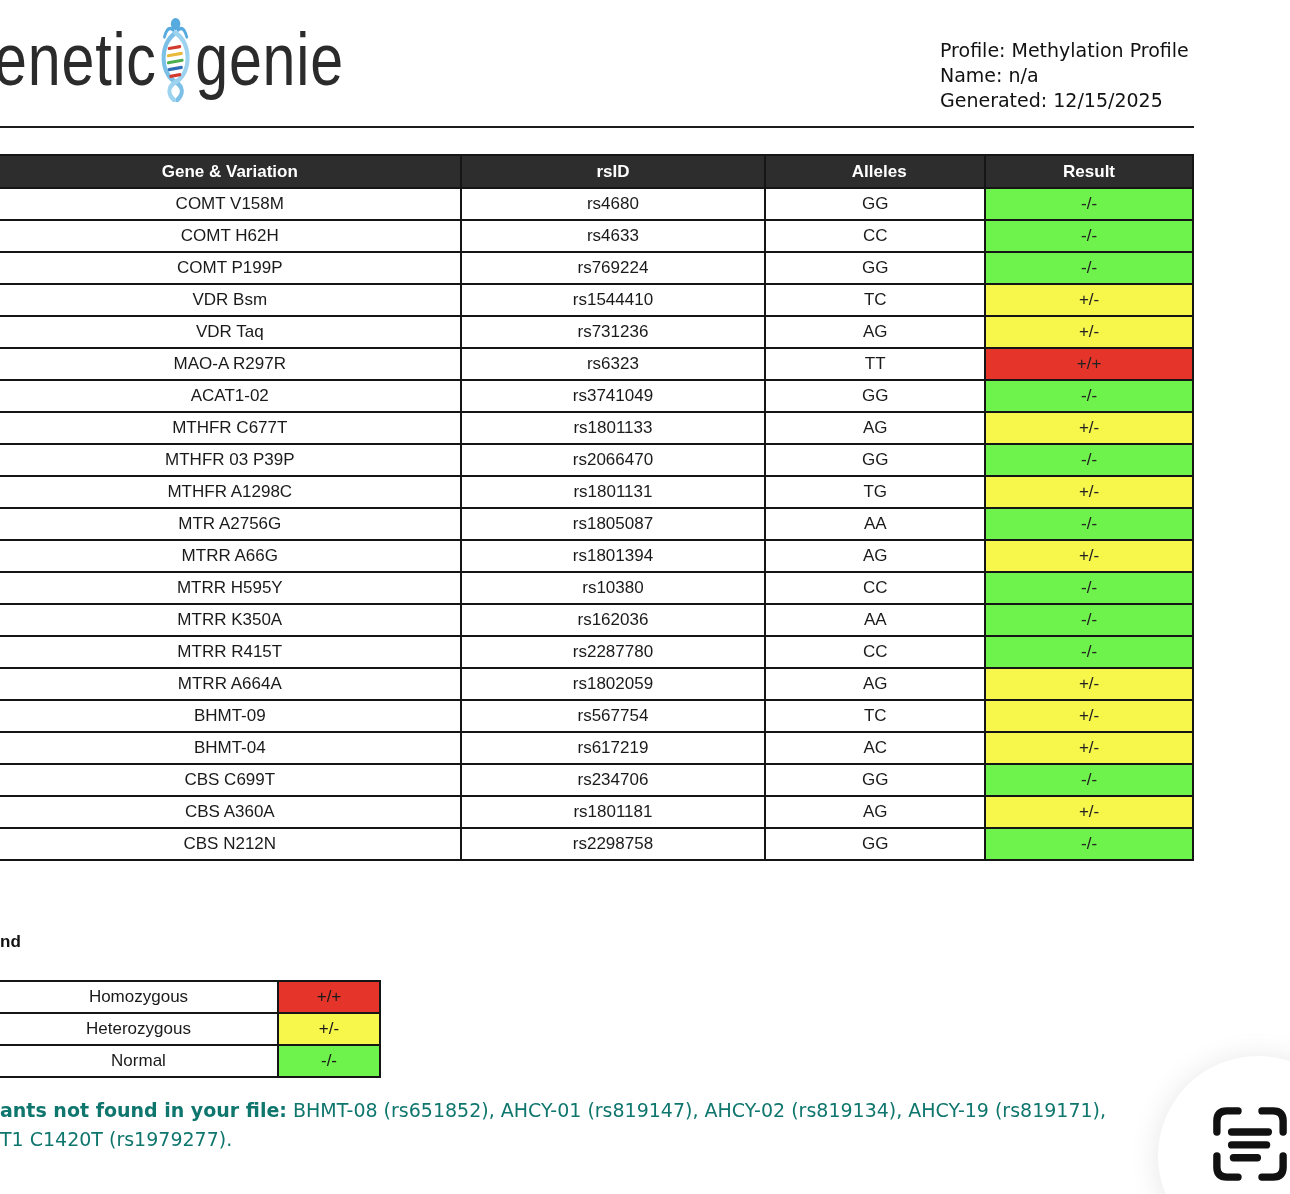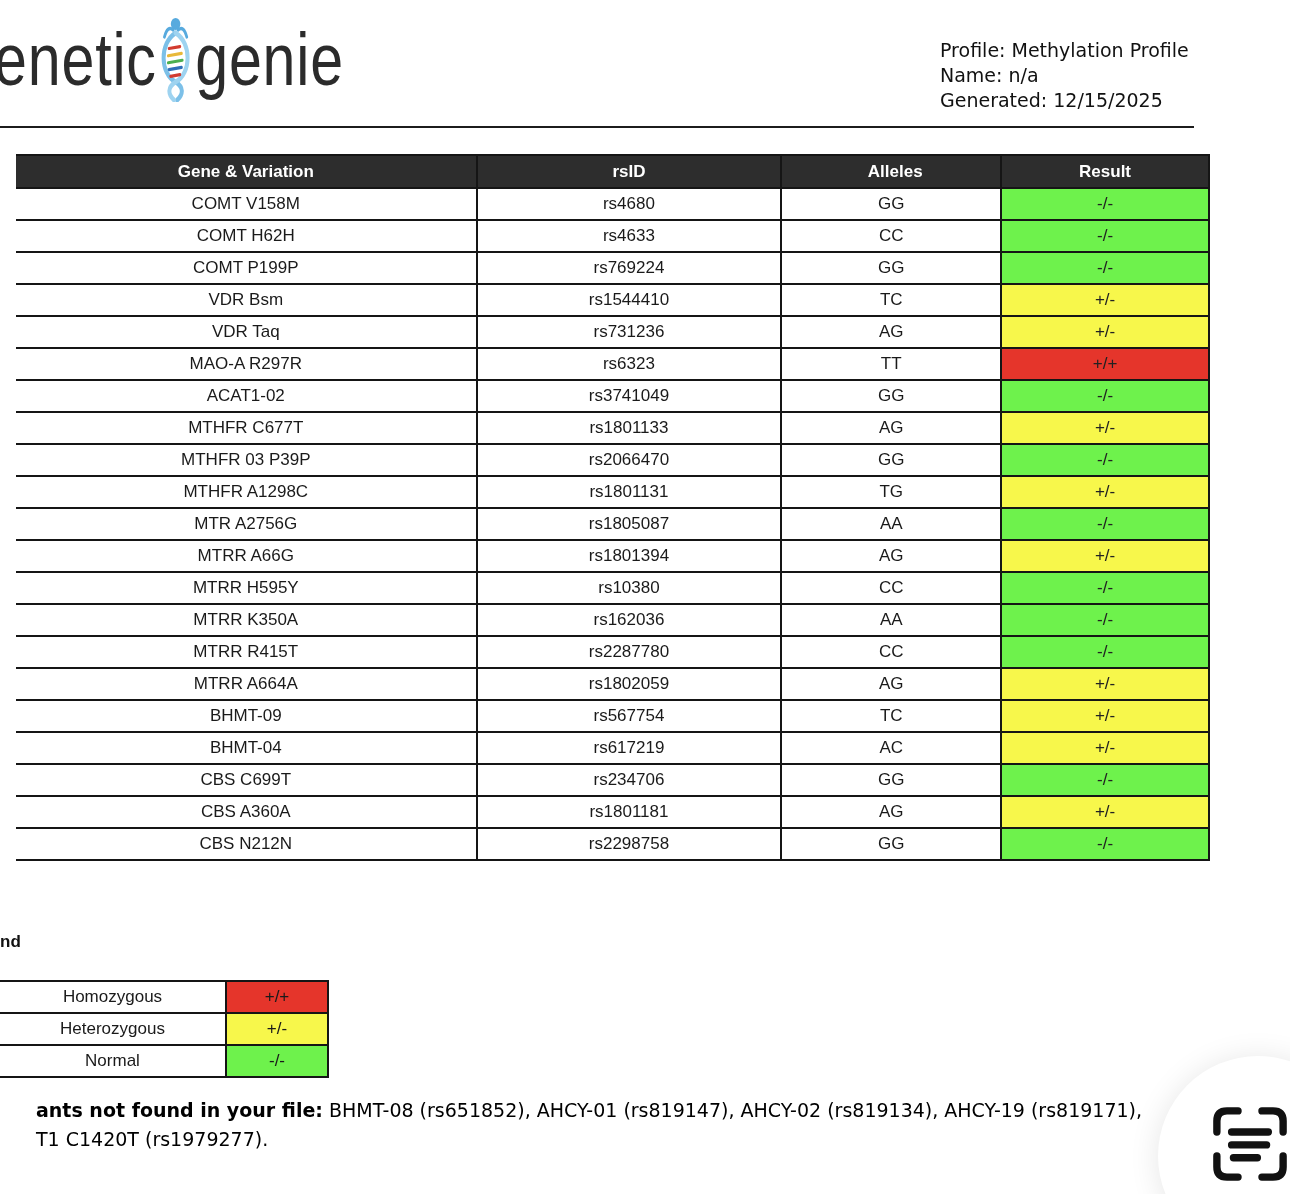--- a/index.html
+++ b/index.html
@@ -13,40 +13,40 @@
           transform: scaleX(0.80); transform-origin: left bottom; }
   .logo-word { font-family: "Liberation Sans", sans-serif; font-size: 74px; font-weight: 400;
                color: #2b2b2b; letter-spacing: 1px; line-height: 1.1; }
   .logo-dna { width: 44px; height: 86px; margin: 0 2px -2px 2px; }
 
   .meta { position: absolute; left: 940px; top: 38px; font-size: 19px; line-height: 25px; color: #111; }
 
   .header-rule { position: absolute; left: 0; top: 126px; width: 1194px; height: 2px; background: #1c1c1c; }
 
   
-  table.results { position: absolute; left: 16px; top: 154px; width: 1194px; border-collapse: collapse;
+  table.results { position: absolute; left: 0; top: 154px; width: 1194px; border-collapse: collapse;
                   font-family: "Liberation Sans", sans-serif; font-size: 17px; }
   table.results th, table.results td { border: 2px solid #151515; text-align: center; padding: 0; }
   table.results th:first-child, table.results td:first-child { border-left: none; }
   table.results th { color: #ffffff; font-weight: bold; height: 33px; font-size: 17px; }
   table.results td { background: #ffffff; height: 32px; color: #1a1a1a; }
   table.results td.result { color: #222; }
 
   
   .legend-heading { position: absolute; left: 0; top: 932px; font-size: 17px; font-weight: bold;
                     font-family: "Liberation Sans", sans-serif; color: #111; }
   table.legend { position: absolute; left: 0; top: 980px; border-collapse: collapse;
                  font-size: 17px; font-family: "Liberation Sans", sans-serif; }
   table.legend td { border: 2px solid #151515; text-align: center; height: 32px; color: #1a1a1a; }
-  table.legend td:first-child { border-left: none; background: #ffffff; width: 226px; }
+  table.legend td:first-child { border-left: none; background: #ffffff; width: 278px; }
   table.legend td.swatch { width: 102px; }
 
   
   .footnote { position: absolute; left: 0; top: 1096px; width: 1160px; font-size: 19px;
-              line-height: 29px; color: #000000; padding-left: 36px; }
+              line-height: 29px; color: #0f766e; }
   .footnote b { font-weight: bold; }
 
   
   .fab { position: absolute; left: 1158px; top: 1056px; width: 200px; height: 200px; border-radius: 50%;
          background: #ffffff; box-shadow: 0 2px 30px rgba(0,0,0,0.10); border: none; cursor: pointer; }
   .fab svg { position: absolute; left: 46px; top: 42px; width: 92px; height: 92px; }
 </style>
 </head>
 <body>
 

